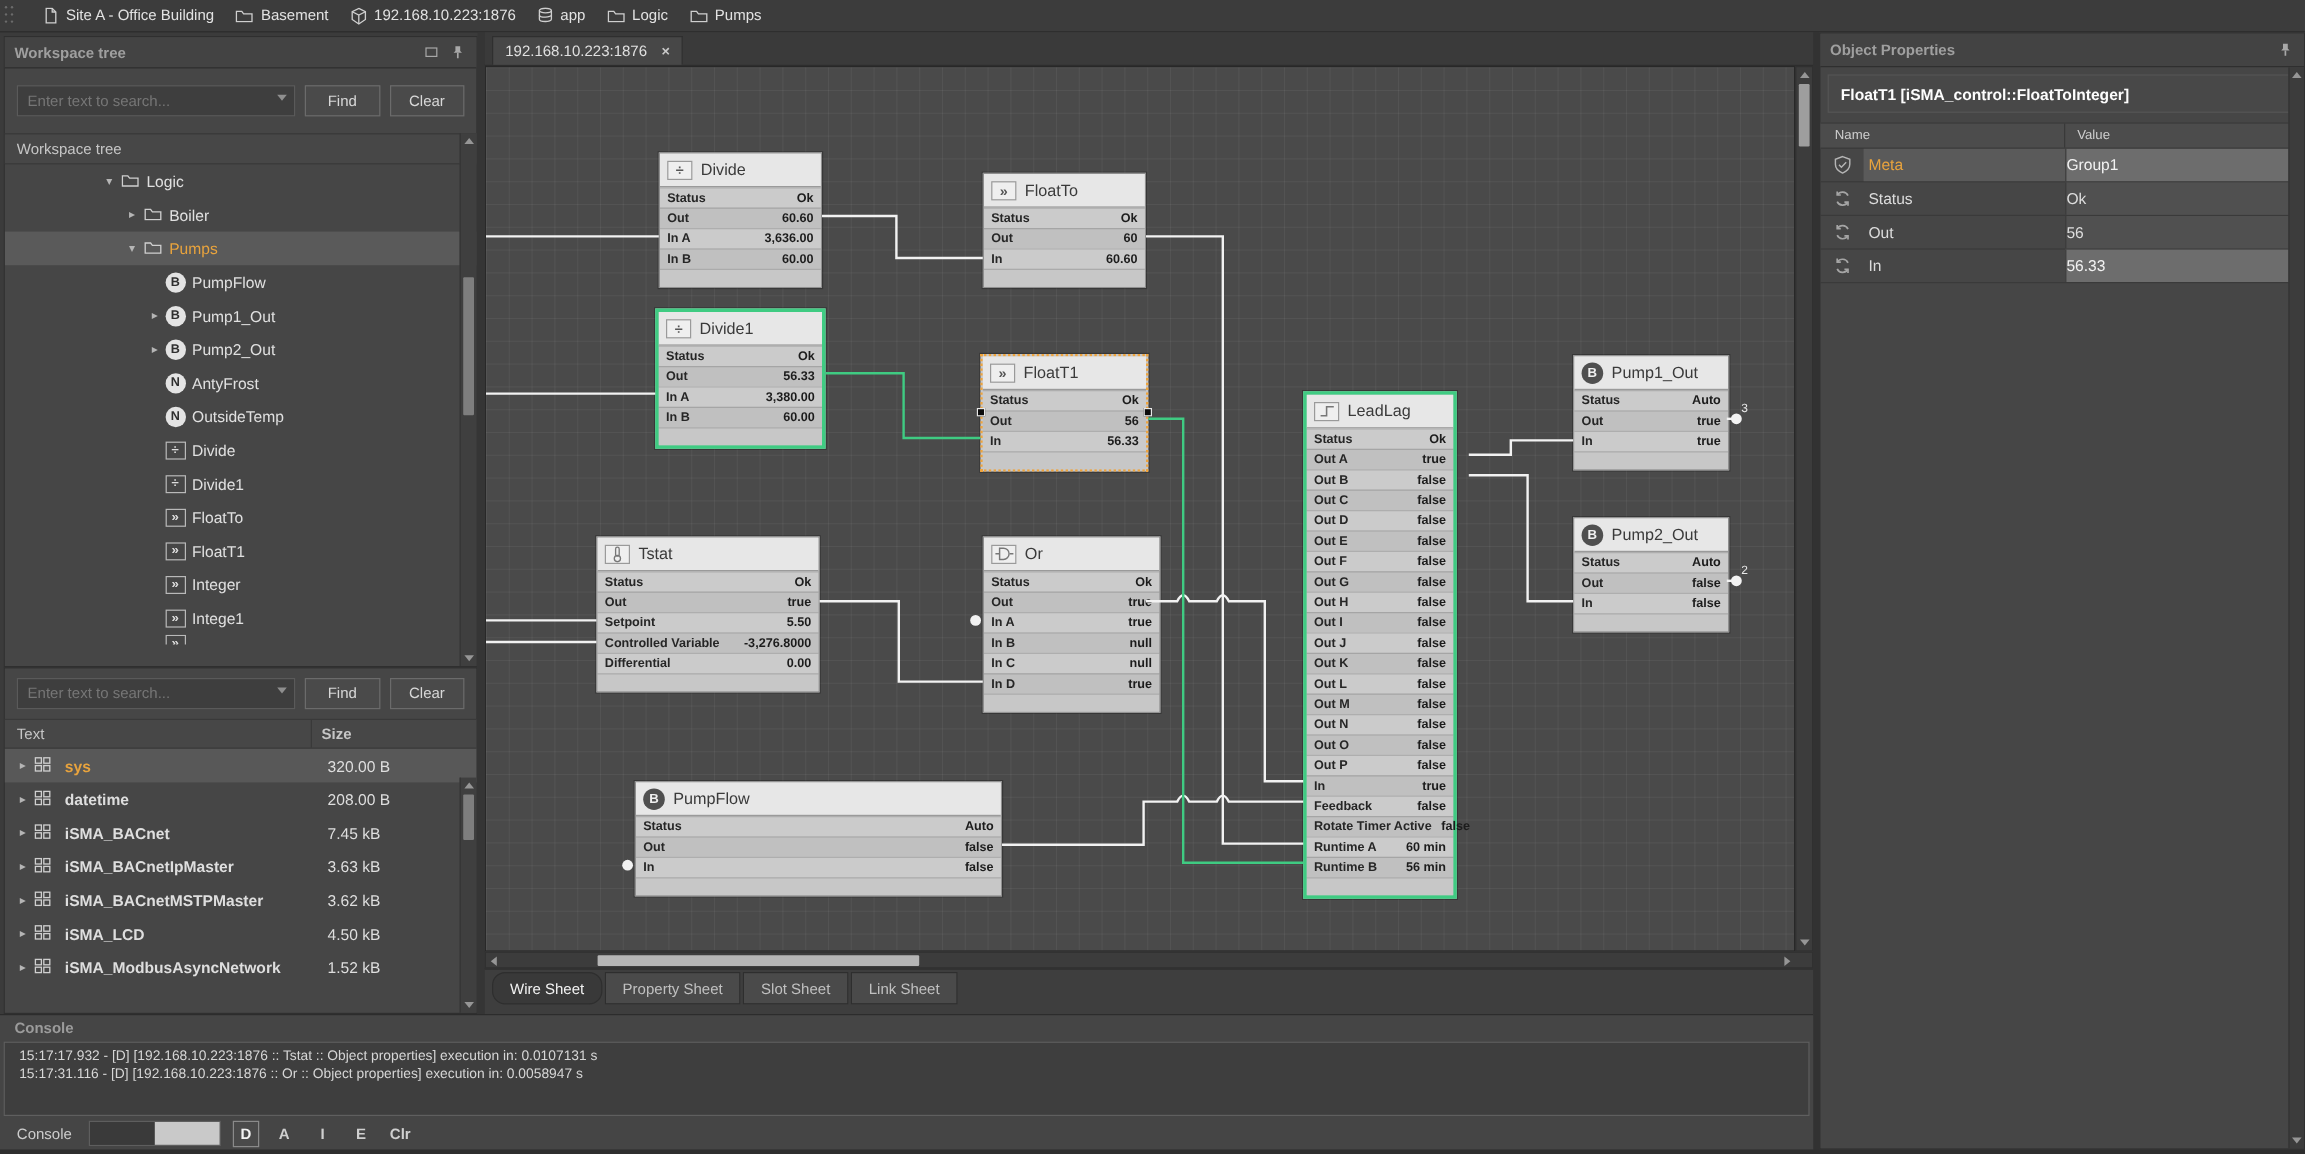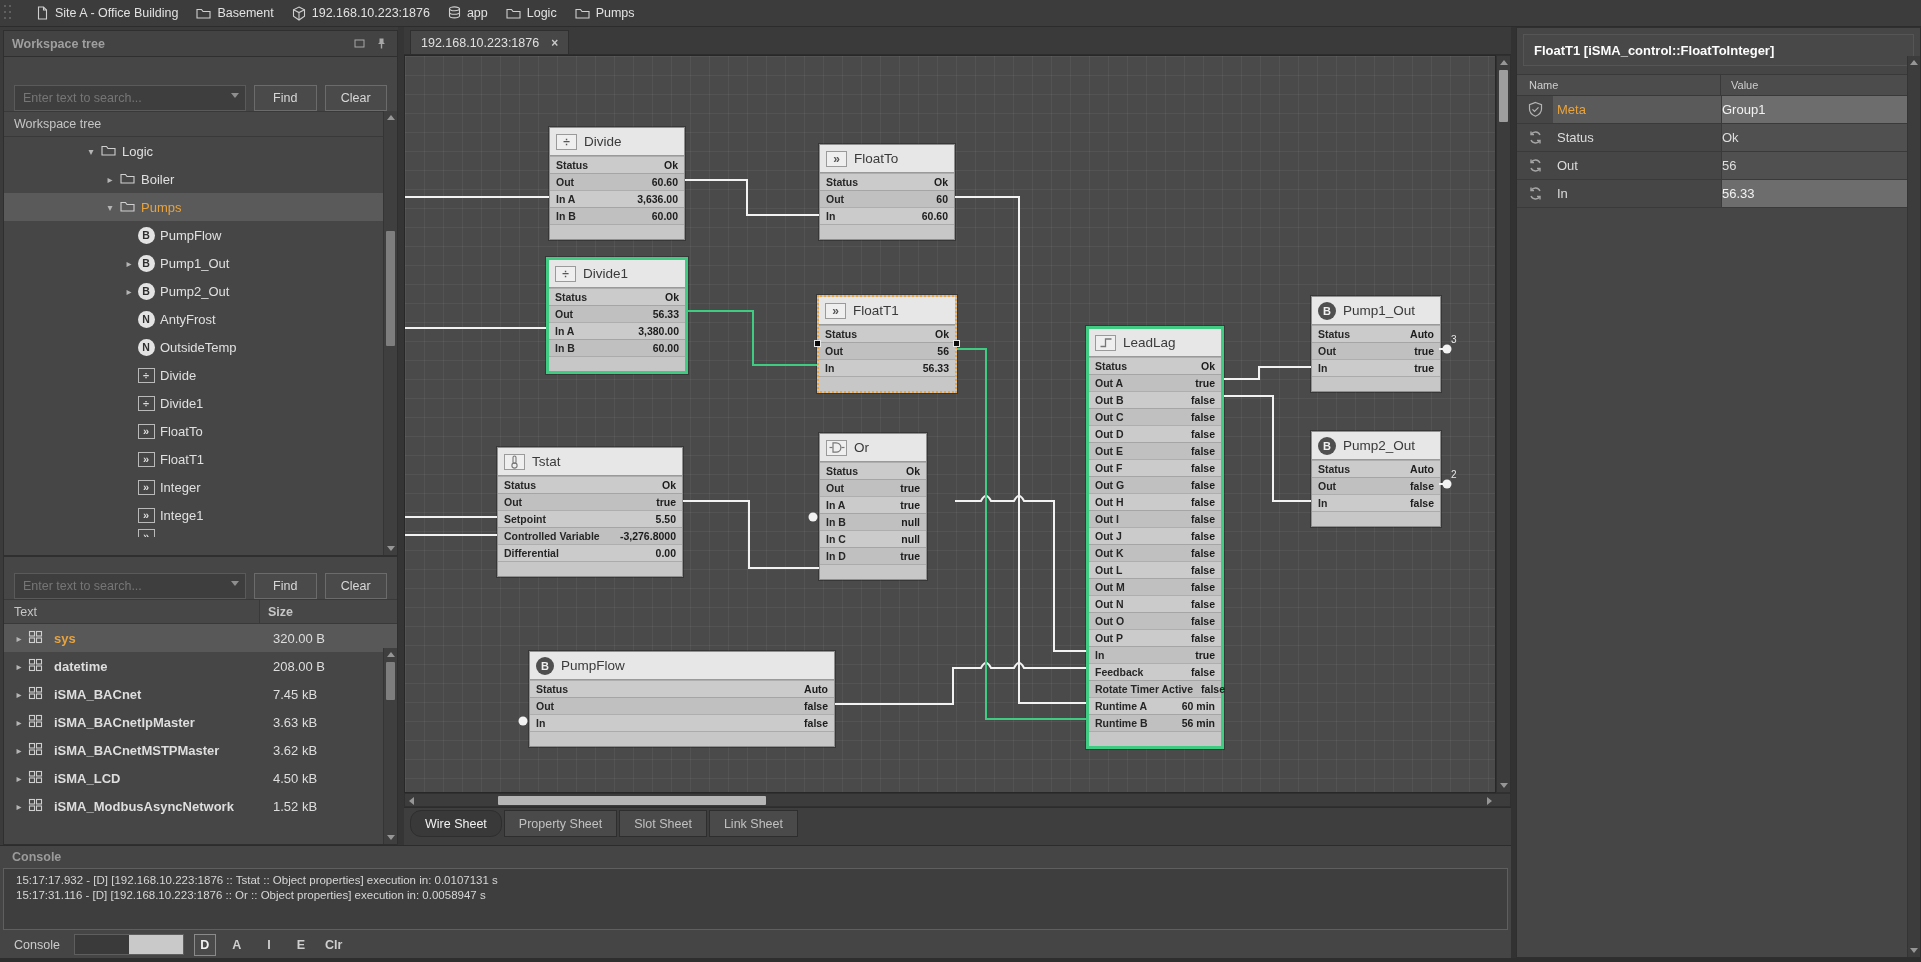--- a/index.html
+++ b/index.html
@@ -14,21 +14,21 @@
   .grip i { width:2px; height:2px; background:#6b6b6b; border-radius:50%; }
   .crumb { display:flex; align-items:center; gap:6px; margin-left:18px; font-size:12.5px; color:#e2e2e2; cursor:default; }
   .crumb svg { display:block; }
 
   
   .panel { position:absolute; background:#464646; border:1px solid #2f2f2f; }
   .panel-title { height:26px; display:flex; align-items:center; padding:0 8px;
     font-size:12.5px; font-weight:bold; color:#9f9f9f; background:#434343; border-bottom:1px solid #2f2f2f; }
   .panel-title .sp { flex:1; }
   .ticon { width:16px; height:14px; display:flex; align-items:center; justify-content:center; margin-left:6px; cursor:pointer; }
-  .search-row { display:flex; align-items:flex-end; padding:0 10px; gap:8px; }
+  .search-row { display:flex; align-items:flex-start; padding:0 10px; gap:8px; }
   .search-box { position:relative; flex:0 0 232px; }
   .search-box input { width:232px; height:26px; background:#3e3e3e; border:1px solid #5a5a5a;
     color:#cfcfcf; font-size:12.5px; padding:0 22px 0 8px; font-family:"Liberation Sans",sans-serif; }
   .search-box input::placeholder { color:#767676; }
   .search-caret { position:absolute; right:7px; top:8px; width:0; height:0;
     border-left:4px solid transparent; border-right:4px solid transparent; border-top:5px solid #8f8f8f; }
   .btn { height:26px; width:68px; background:#4a4a4a; border:1px solid #6b6b6b; color:#d8d8d8;
     font-size:12.5px; font-family:"Liberation Sans",sans-serif; cursor:pointer; }
   .list-header { display:flex; align-items:center; padding:0 10px; font-size:12.5px; color:#c6c6c6;
     background:#474747; border-top:1px solid #393939; border-bottom:1px solid #393939; }
@@ -596,21 +596,21 @@
               <span>Controlled Variable</span>
               <span class="v">-3,276.8000</span>
             </div>
             <div class="block-row">
               <span>Differential</span>
               <span class="v">0.00</span>
             </div>
           </div>
           <div class="block-footer"></div>
         </div>
-        <div class="block" style="left: 414px; top: 377px; width: 108px;">
+        <div class="block" style="left: 414px; top: 391px; width: 148px;">
           <div class="block-header">
             <span class="hicon">
               <svg width="16" height="13" viewBox="0 0 16 13">
                 <line x1="0.5" y1="6.5" x2="3.5" y2="6.5" stroke="#777" stroke-width="1.2"></line>
                 <path d="M4 1.8h3.2a4.7 4.7 0 0 1 0 9.4H4z" stroke="#777" fill="none" stroke-width="1.2"></path>
                 <line x1="12.5" y1="6.5" x2="15.5" y2="6.5" stroke="#777" stroke-width="1.2"></line>
               </svg>
             </span>
             <span>Or</span>
           </div>
@@ -635,21 +635,21 @@
               <span>In C</span>
               <span class="v">null</span>
             </div>
             <div class="block-row">
               <span>In D</span>
               <span class="v">true</span>
             </div>
           </div>
           <div class="block-footer"></div>
         </div>
-        <div class="block green" style="left: 681px; top: 270px; width: 138px;">
+        <div class="block green" style="left: 681px; top: 270px; width: 128px;">
           <div class="block-header">
             <span class="hicon">
               <svg width="14" height="13" viewBox="0 0 14 13">
                 <polyline points="1.5,10.5 6.5,10.5 6.5,3 12.5,3" stroke="#777" fill="none" stroke-width="1.3"></polyline>
               </svg>
             </span>
             <span>LeadLag</span>
           </div>
           <div>
             <div class="block-row">
@@ -844,20 +844,30 @@
         <div class="sheet-tab active" style="margin-left: 6px; border-radius: 11px;">Wire Sheet</div>
         <div class="sheet-tab">Property Sheet</div>
         <div class="sheet-tab">Slot Sheet</div>
         <div class="sheet-tab">Link Sheet</div>
       </div>
   </div>
 
   <div class="splitter-v2"></div>
 
   <div class="right-col">
+    <div class="panel-title">
+      <span>Object Properties</span>
+      <span class="sp"></span>
+      <span class="ticon">
+        <svg width="13" height="13">
+            <path d="M4.5 1.5h4v4l1.5 1.5H3L4.5 5.5z" fill="#a8a8a8"></path>
+            <line x1="6.5" y1="7" x2="6.5" y2="11.5" stroke="#a8a8a8" stroke-width="1.4"></line>
+          </svg>
+        </span>
+    </div>
     <div class="op-subtitle">FloatT1 [iSMA_control::FloatToInteger]</div>
     <div class="op-header">
       <span class="hc1">Name</span>
       <span class="hc2">Value</span>
     </div>
     <div id="op-rows">
         <div class="op-row">
           <span class="op-icon">
             <svg width="17" height="17" viewBox="0 0 17 17">
               <path d="M8.5 1.5l6 2.2v4.2c0 3.4-2.5 5.8-6 7.3-3.5-1.5-6-3.9-6-7.3V3.7z" stroke="#b5b5b5" fill="none" stroke-width="1.2"></path>

